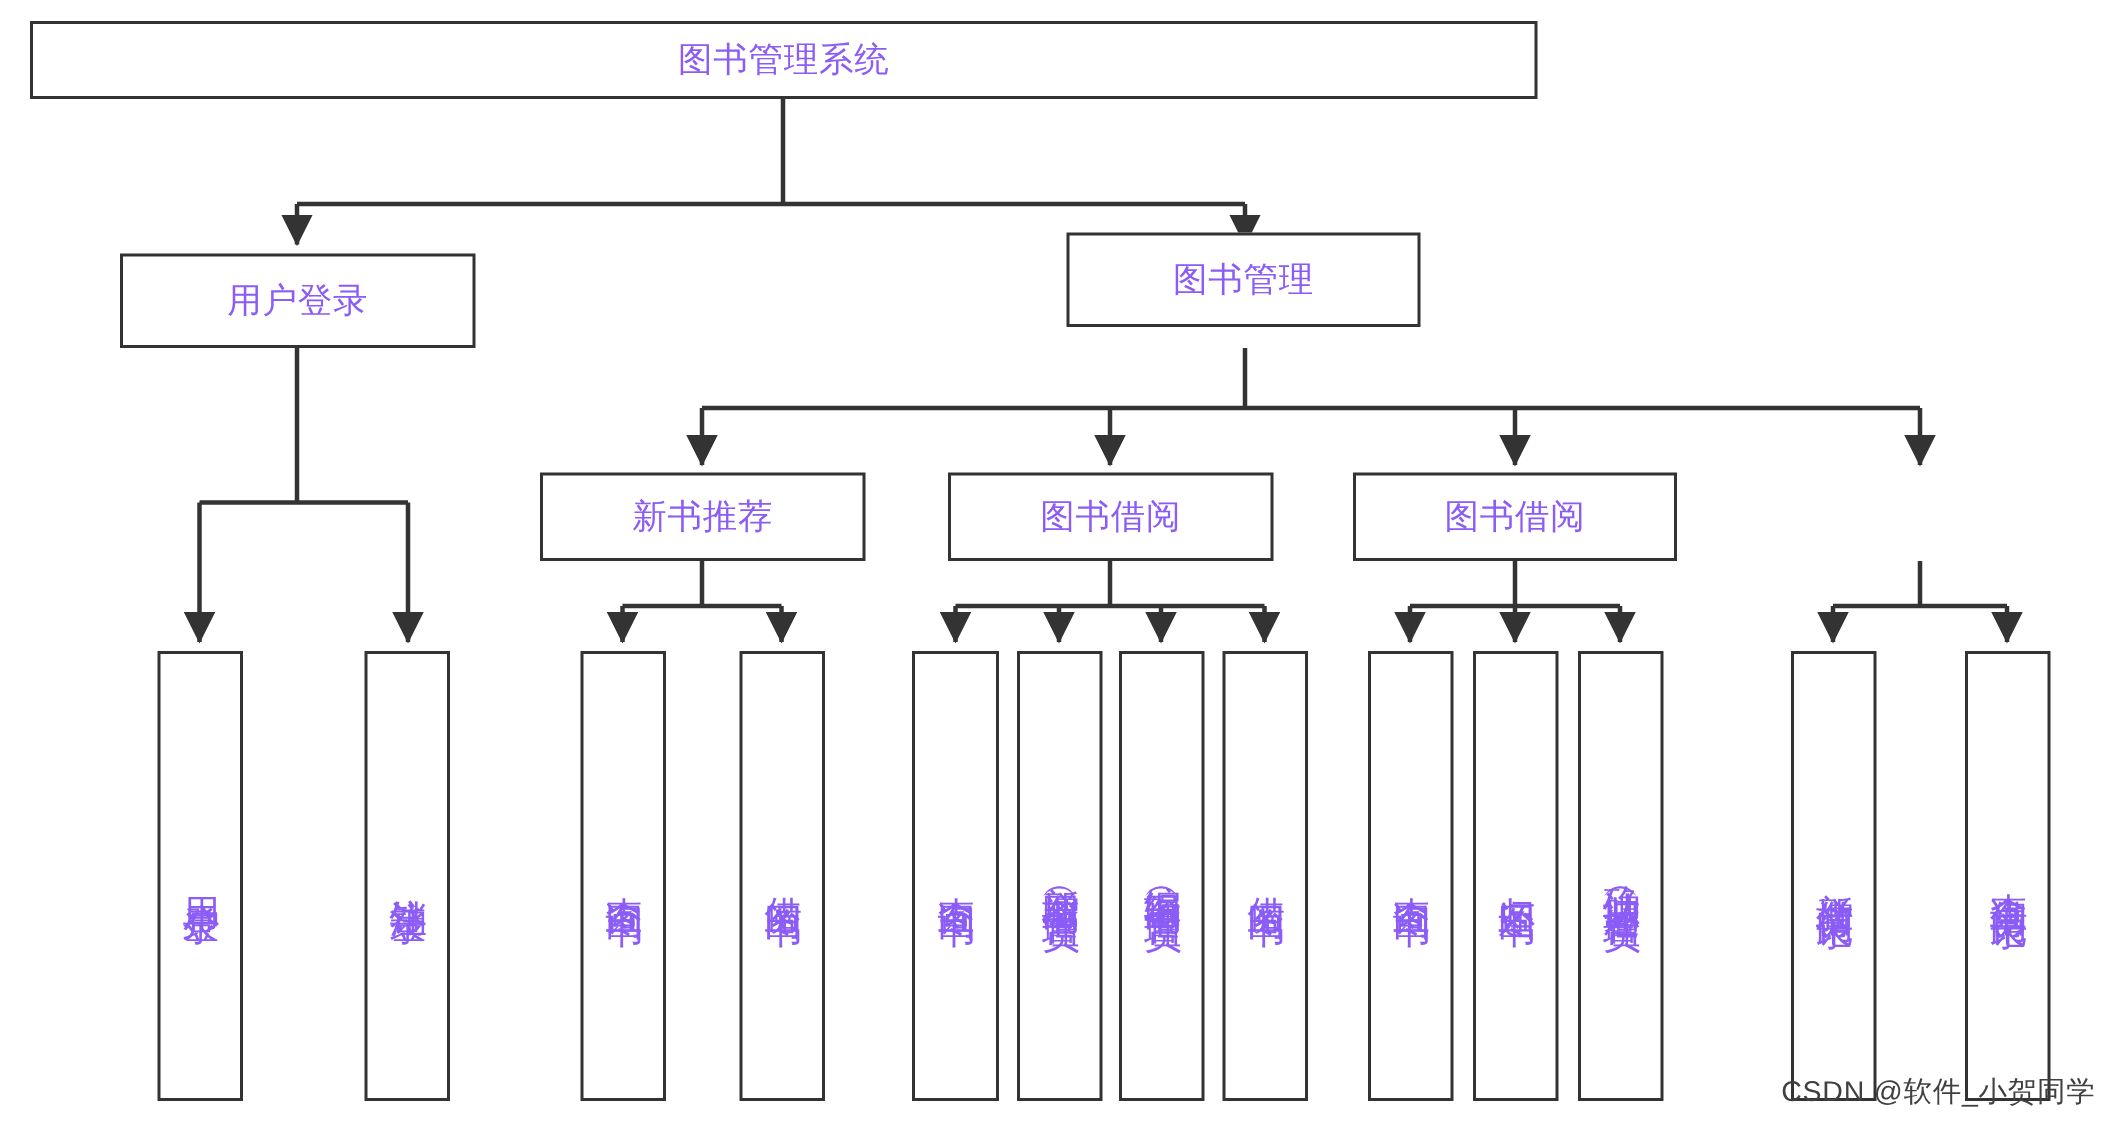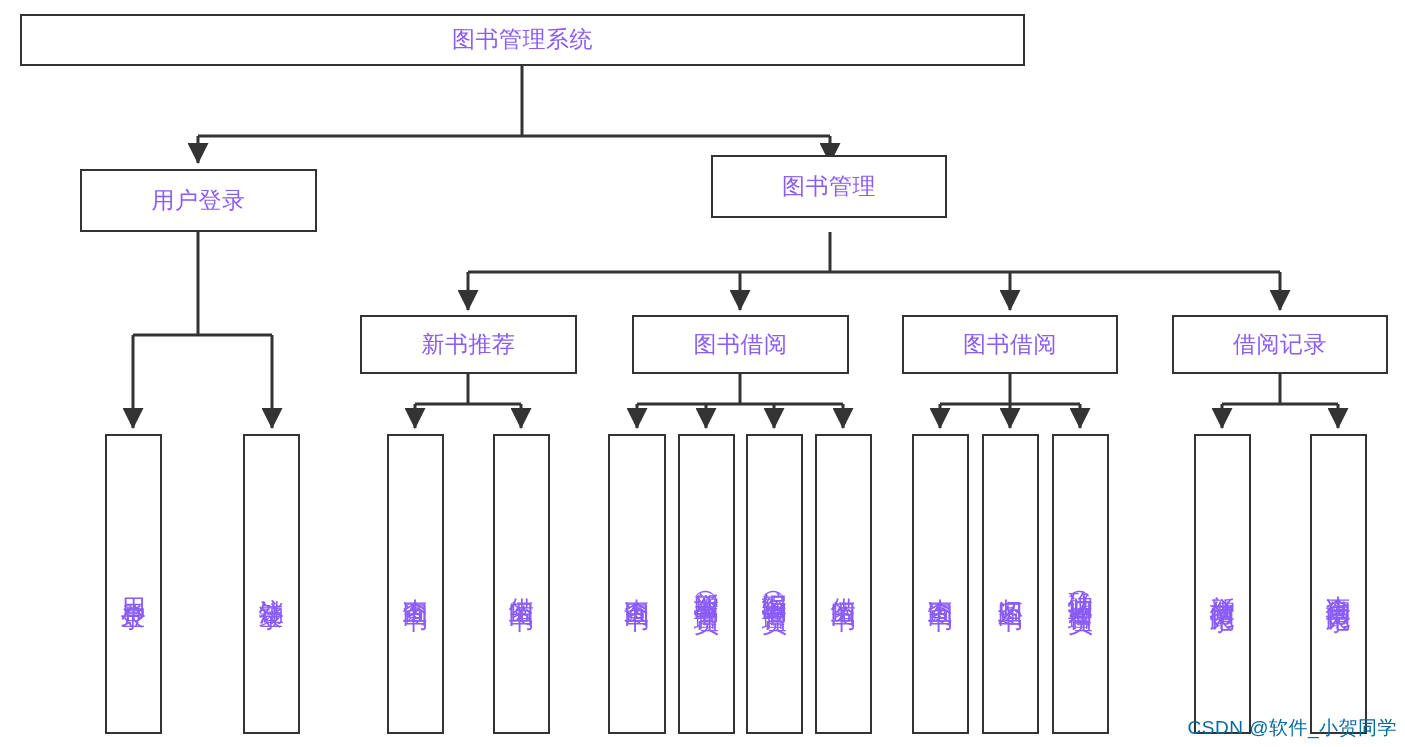--- a/index.html
+++ b/index.html
@@ -56,21 +56,21 @@
     font-size: 25px;
     line-height: 1.05;
     letter-spacing: 3px;
     white-space: nowrap;
   }
   #watermark {
     position: absolute;
     right: 8px;
     bottom: 6px;
     font-size: 19px;
-    color: #0369a1;
+    color: #404040;
     letter-spacing: 0.5px;
     z-index: 5;
     white-space: nowrap;
   }
 </style>
 </head>
 <body>
 
 <div id="canvas">
 
@@ -137,23 +137,20 @@
 
   <div class="node h" style="left:360px; top:315px; width:217px; height:59px;align-items:center;">
     <span class="lbl">新书推荐</span>
   </div>
   <div class="node h" style="left:632px; top:315px; width:217px; height:59px;">
     <span class="lbl">图书借阅</span>
   </div>
   <div class="node h" style="left:902px; top:315px; width:216px; height:59px;">
     <span class="lbl">图书借阅</span>
   </div>
-  <div class="node h" style="left:1172px; top:315px; width:216px; height:59px;">
-    <span class="lbl">借阅记录</span>
-  </div>
 
   <div class="node v" style="left:105px; top:434px; width:57px; height:300px;">
     <span class="lbl">用户登录</span>
   </div>
   <div class="node v" style="left:243px; top:434px; width:57px; height:300px;">
     <span class="lbl">注销登录</span>
   </div>
 
   <div class="node v" style="left:387px; top:434px; width:57px; height:300px;">
     <span class="lbl">查询图书</span>

